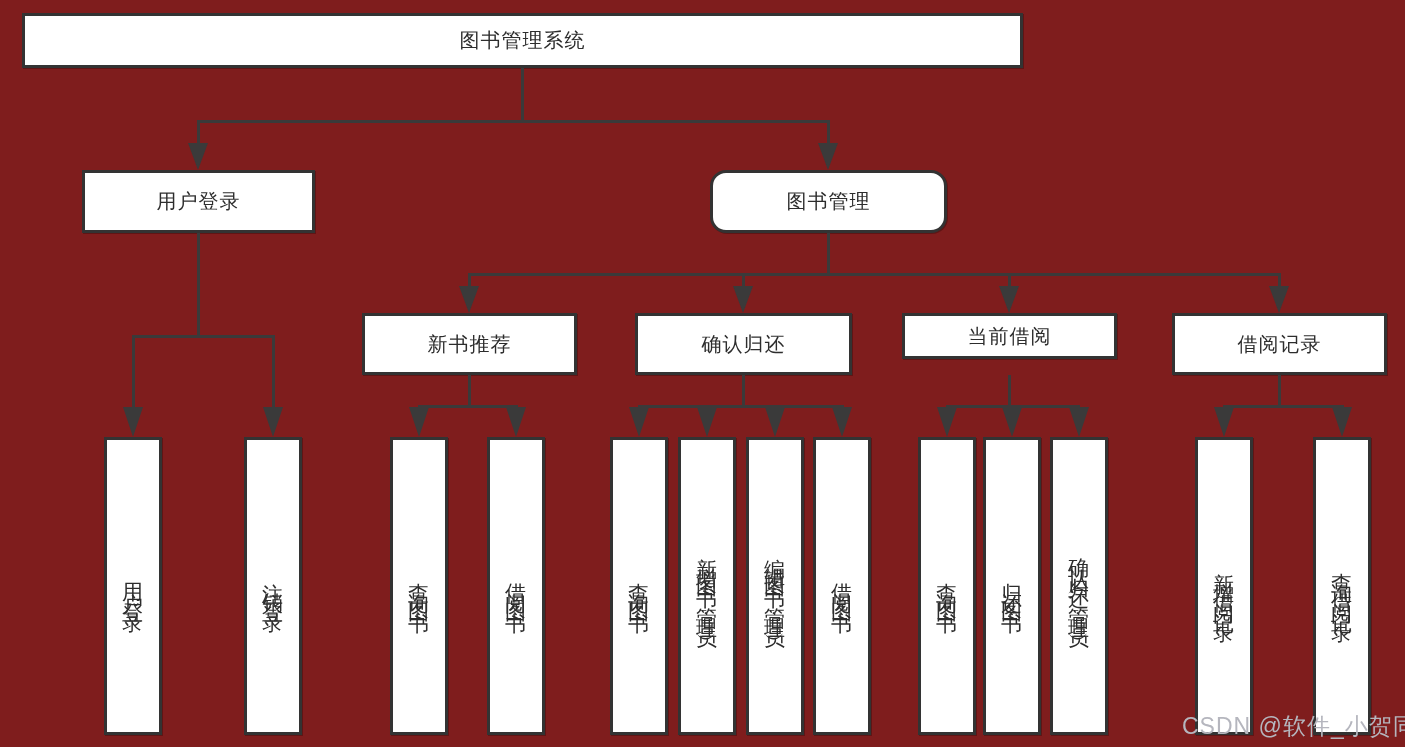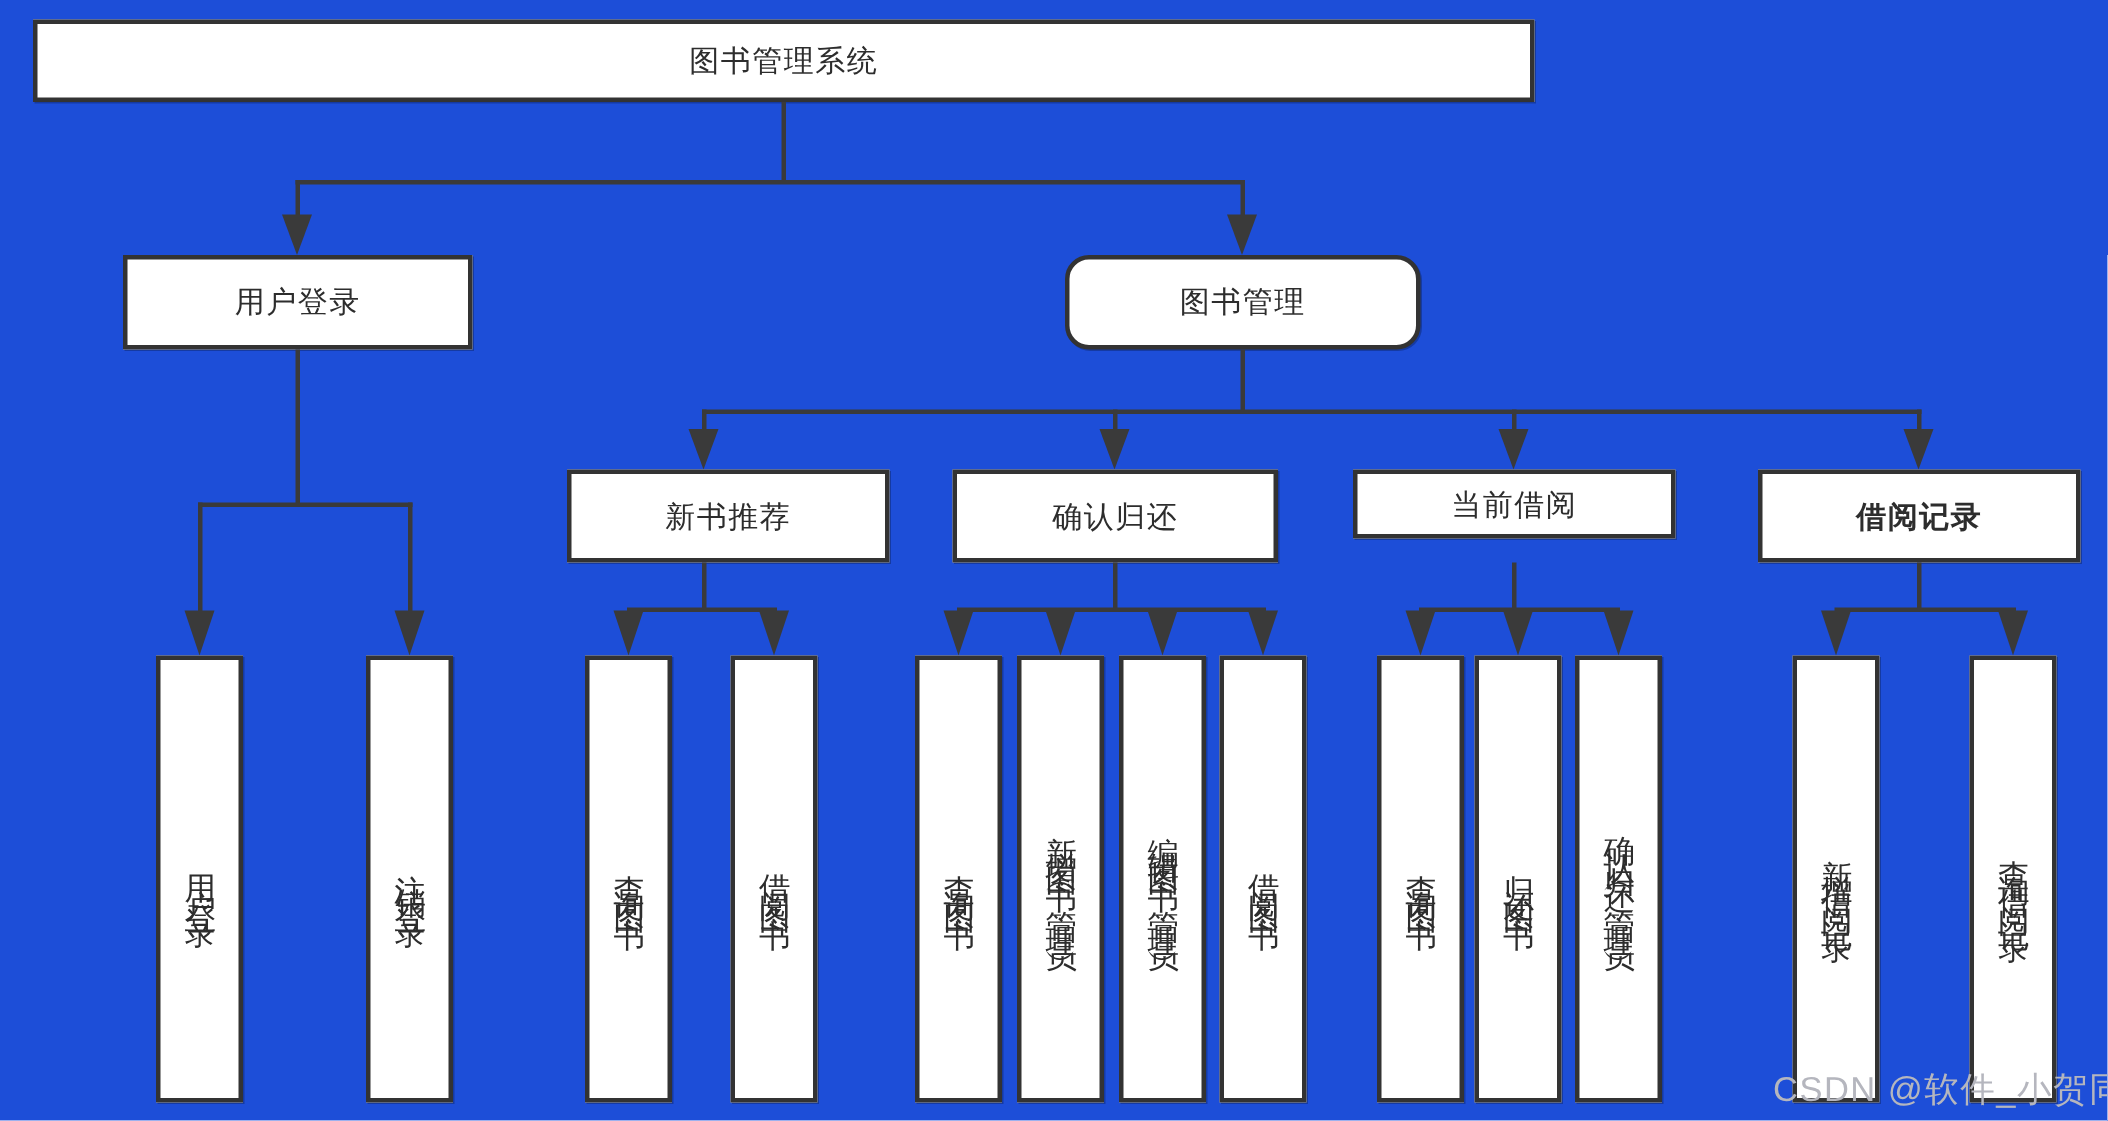--- a/index.html
+++ b/index.html
@@ -1,17 +1,17 @@
 <!DOCTYPE html>
 <html><head>
 <meta charset="utf-8">
 <style>
   html,body { margin:0; padding:0; background:#ffffff; }
   .canvas {
-    position:relative; width:1405px; height:747px; background:#1d4ed8;
+    position:relative; width:1405px; height:747px; background:#7f1d1d;
     font-family:"Liberation Sans","DejaVu Sans",sans-serif; overflow:hidden;
   }
   .box {
     position:absolute; box-sizing:border-box;
     border:3px solid #333333; background:#ffffff;
     display:flex; align-items:center; justify-content:center;
     font-size:20px; color:#2d2d2d; letter-spacing:1px;
     box-shadow:1px 1px 0 rgba(0,0,0,0.25);
   }
   .vbox {
@@ -66,30 +66,30 @@
   <div class="hline" style="left:468px; top:273px; width:813px;"></div>
   <div class="vline" style="left:468px;  top:273px; height:16px;"></div>
   <div class="vline" style="left:742px;  top:273px; height:16px;"></div>
   <div class="vline" style="left:1008px; top:273px; height:16px;"></div>
   <div class="vline" style="left:1278px; top:273px; height:16px;"></div>
   <div class="arrowhead ah27" style="left:459px;  top:286px;"></div>
   <div class="arrowhead ah27" style="left:733px;  top:286px;"></div>
   <div class="arrowhead ah27" style="left:999px;  top:286px;"></div>
   <div class="arrowhead ah27" style="left:1269px; top:286px;"></div>
 
-  <div class="box" style="left:378px; top:313px; width:215px; height:62px;">
+  <div class="box" style="left:362px; top:313px; width:215px; height:62px;">
     <span>新书推荐</span>
   </div>
   <div class="box" style="left:635px; top:313px; width:217px; height:62px;">
     <span>确认归还</span>
   </div>
   <div class="box" style="left:902px; top:313px; width:215px; height:46px;">
     <span>当前借阅</span>
   </div>
-  <div class="box" style="left:1172px; top:313px; width:215px; height:62px;font-weight:bold;">
+  <div class="box" style="left:1172px; top:313px; width:215px; height:62px;">
     <span>借阅记录</span>
   </div>
 
   <div class="vline" style="left:468px; top:375px; height:33px;"></div>
   <div class="hline" style="left:418px; top:405px; width:100px;"></div>
   <div class="arrowhead ah30" style="left:409px; top:407px;"></div>
   <div class="arrowhead ah30" style="left:506px; top:407px;"></div>
 
   <div class="vline" style="left:742px; top:375px; height:33px;"></div>
   <div class="hline" style="left:638px; top:405px; width:206px;"></div>

